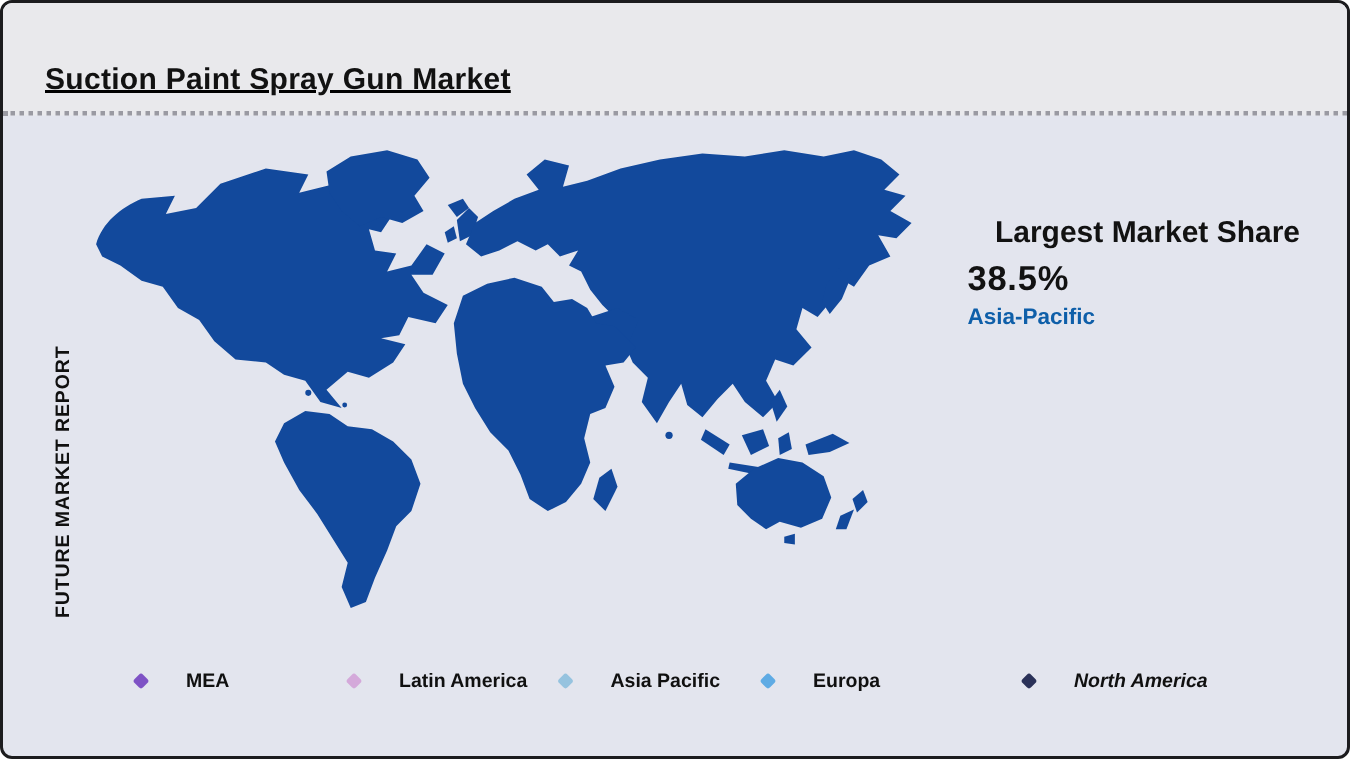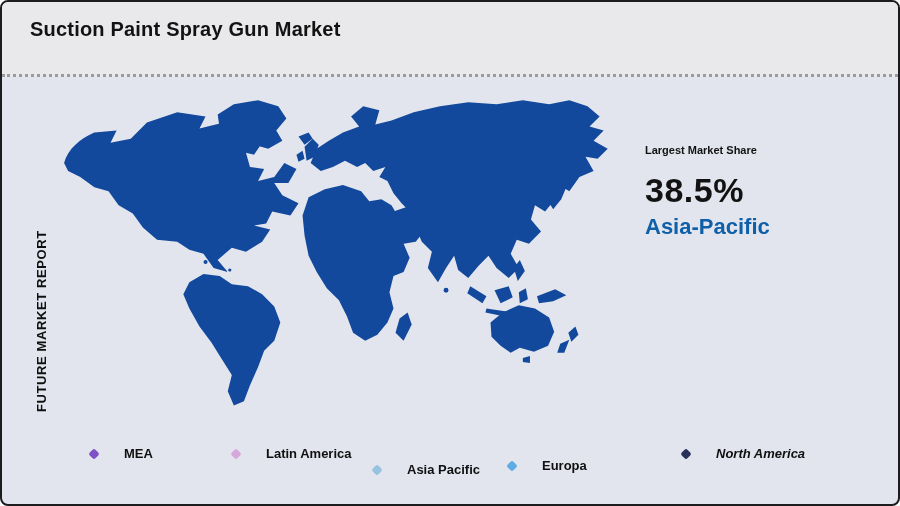--- a/index.html
+++ b/index.html
@@ -9,44 +9,45 @@
   html,body{margin:0;padding:0;background:#fff;font-family:"Liberation Sans","DejaVu Sans",sans-serif;}
   .frame{
     position:relative;width:900px;height:506px;box-sizing:border-box;
     border:2px solid #1c1c1e;border-radius:8px;overflow:hidden;
     background:var(--bg_body,#E3E5EE);
   }
   .header{
     position:absolute;left:0;top:0;right:0;height:75px;box-sizing:border-box;
     background:var(--bg_header,#E9E9EC);
     border-bottom:3px dotted #9a9aa2;
-    display:flex;justify-content:space-between;align-items:flex-start;
+    display:flex;justify-content:space-between;align-items:flex-end;
     padding:16px 26px 9px 28px;
+    text-decoration:underline;
   }
   .title{font-size:20px;font-weight:800;color:var(--text_dark,#121212);letter-spacing:.2px;white-space:nowrap;}
   .body{position:absolute;left:0;top:78px;right:0;bottom:0;}
   .brand-vertical{
     position:absolute;left:32px;top:150px;height:182px;width:18px;
     writing-mode:vertical-rl;transform:rotate(180deg);
     font-size:13px;font-weight:800;color:#101010;letter-spacing:.6px;
     text-align:center;white-space:nowrap;
   }
   .map-wrap{position:absolute;left:56px;top:16px;width:576px;height:348px;}
   .map-wrap svg{width:100%;height:100%;display:block;}
   .map-land{fill:var(--map_blue,#12499C);stroke:none;}
   .stats{position:absolute;left:643px;top:64px;width:240px;}
-  .stat-label{font-size:11px;font-weight:800;color:var(--text_dark,#121212);white-space:nowrap;}
-  .stat-value{font-size:34px;font-weight:800;color:var(--text_dark,#121212);margin-top:15px;letter-spacing:.5px;}
-  .stat-region{font-size:22px;font-weight:800;color:var(--accent_blue,#0F5FA9);margin-top:4px;}
+  .stat-label{font-size:20px;font-weight:800;color:var(--text_dark,#121212);white-space:nowrap;text-align:center;}
+  .stat-value{font-size:23px;font-weight:800;color:var(--text_dark,#121212);margin-top:5px;letter-spacing:.5px;}
+  .stat-region{font-size:15px;font-weight:800;color:var(--accent_blue,#0F5FA9);margin-top:4px;}
   .stat-block + .stat-block{margin-top:37px;}
   .legend{position:absolute;left:0;right:0;top:366px;height:22px;}
   .legend-item{position:absolute;display:flex;align-items:center;gap:26px;}
   .legend-dot{width:8px;height:8px;border-radius:2px;transform:rotate(45deg);flex:0 0 auto;}
   .legend-label{font-size:13px;font-weight:800;color:#101010;white-space:nowrap;}
-  .li-0{left:88px;} .li-1{left:230px;justify-content:center;} .li-2{left:371px;margin-top:16px;} .li-3{left:506px;margin-top:12px;} .li-4{left:680px;font-style:italic;}
+  .li-0{left:88px;} .li-1{left:230px;justify-content:center;} .li-2{left:371px;} .li-3{left:506px;} .li-4{left:680px;font-style:italic;}
 </style>
 </head>
 <body>
 
 <div class="frame">
 
   <div class="header">
     <div class="title">Suction Paint Spray Gun Market</div>
   </div>
 

